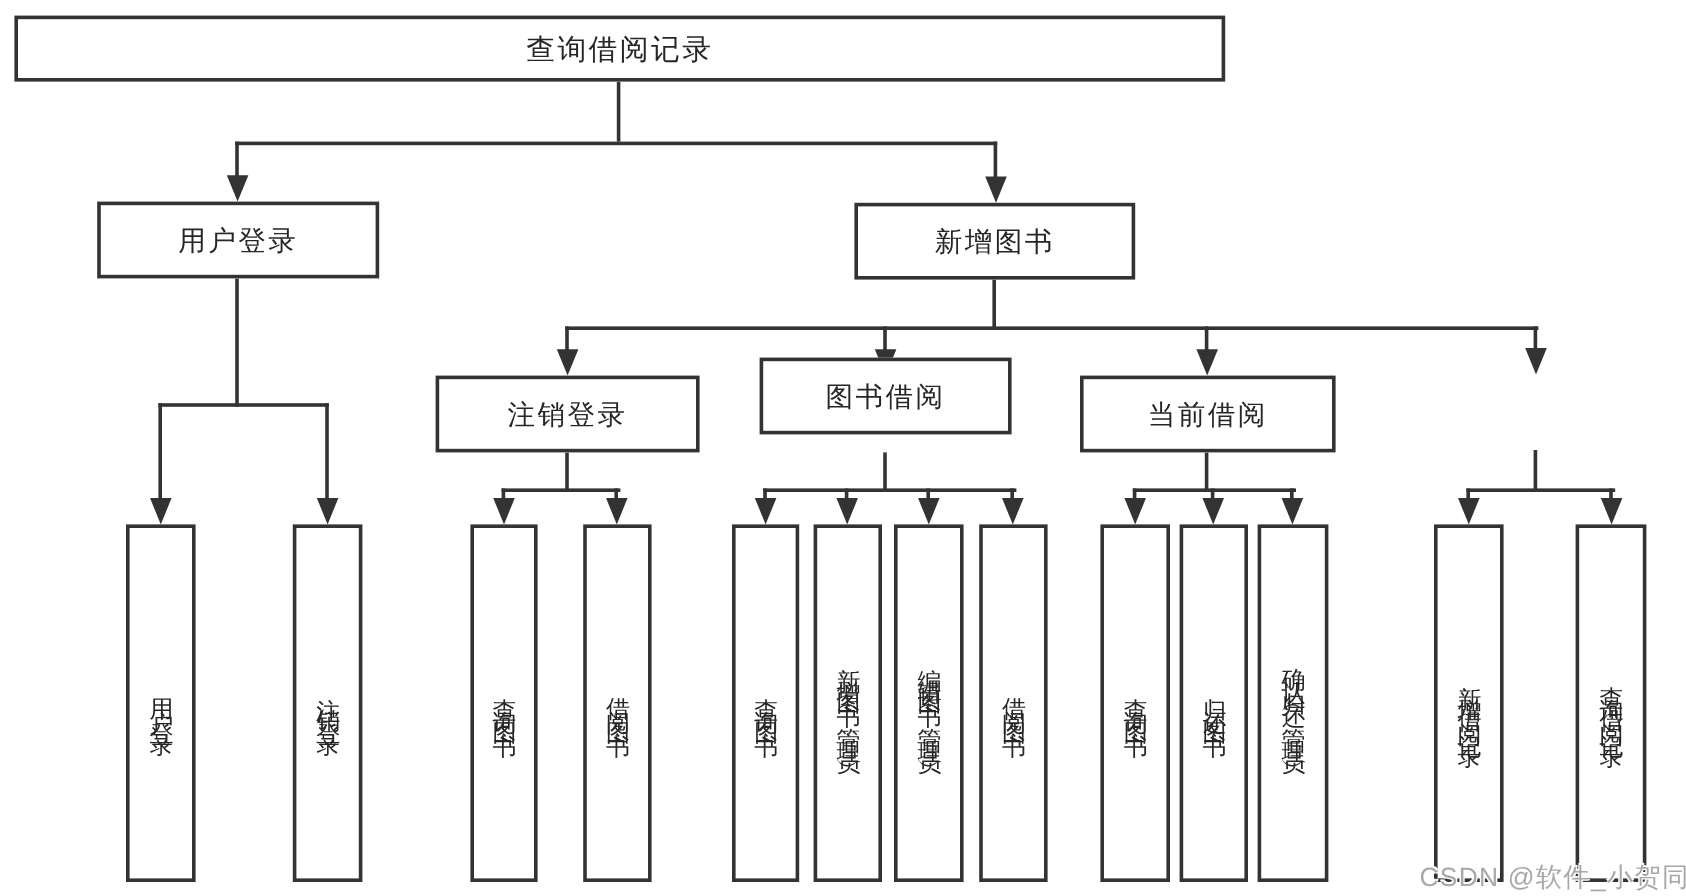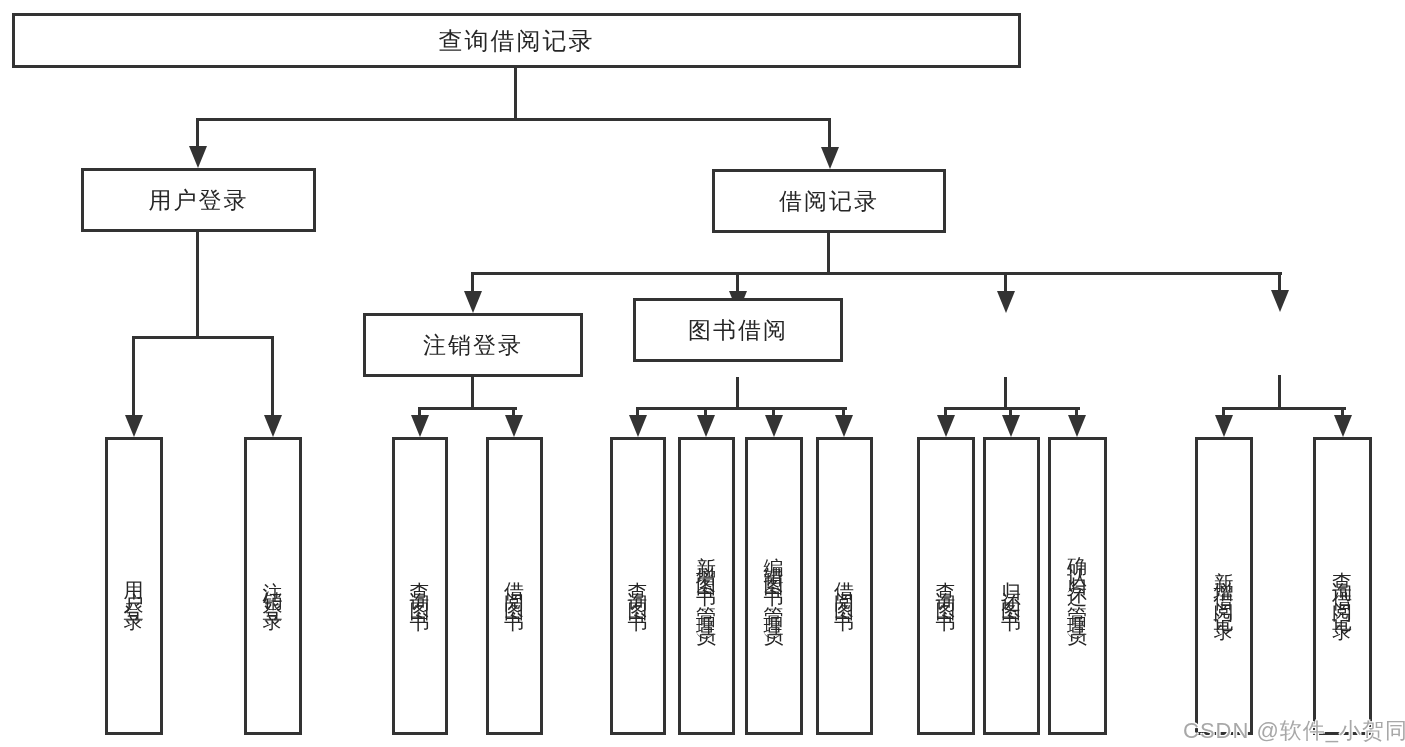--- a/index.html
+++ b/index.html
@@ -96,28 +96,31 @@
   <div class="arrow" style="left:1334px;top:415px"></div>
 
   <div class="box" style="left:12px;top:13px;width:1009px;height:55px">
     <span class="root-label">查询借阅记录</span>
   </div>
 
   <div class="box" style="left:81px;top:168px;width:235px;height:64px">
     <span class="hlabel">用户登录</span>
   </div>
   <div class="box" style="left:712px;top:169px;width:234px;height:64px">
-    <span class="hlabel">借阅记录</span>
+    <span class="hlabel">新增图书</span>
   </div>
 
   <div class="box" style="left:363px;top:313px;width:220px;height:64px">
     <span class="hlabel">注销登录</span>
   </div>
   <div class="box" style="left:633px;top:298px;width:210px;height:64px">
     <span class="hlabel">图书借阅</span>
+  </div>
+  <div class="box" style="left:900px;top:313px;width:213px;height:64px">
+    <span class="hlabel">当前借阅</span>
   </div>
 
   <div class="box" style="left:105px;top:437px;width:58px;height:298px">
     <span class="vlabel">用户登录</span>
   </div>
   <div class="box" style="left:244px;top:437px;width:58px;height:298px">
     <span class="vlabel">注销登录</span>
   </div>
 
   <div class="box" style="left:392px;top:437px;width:56px;height:298px">

